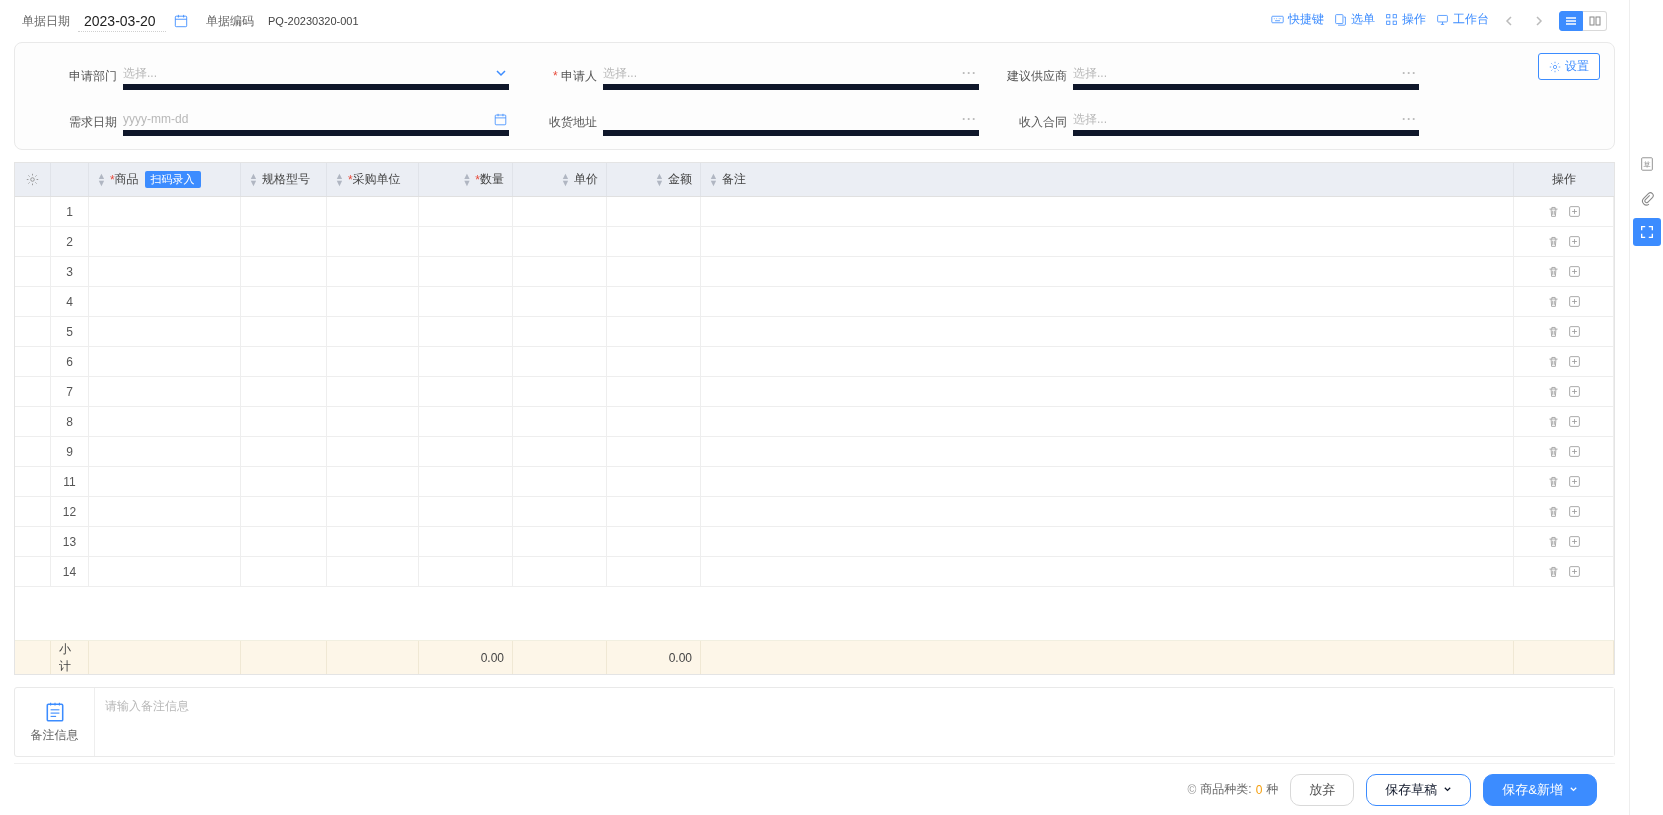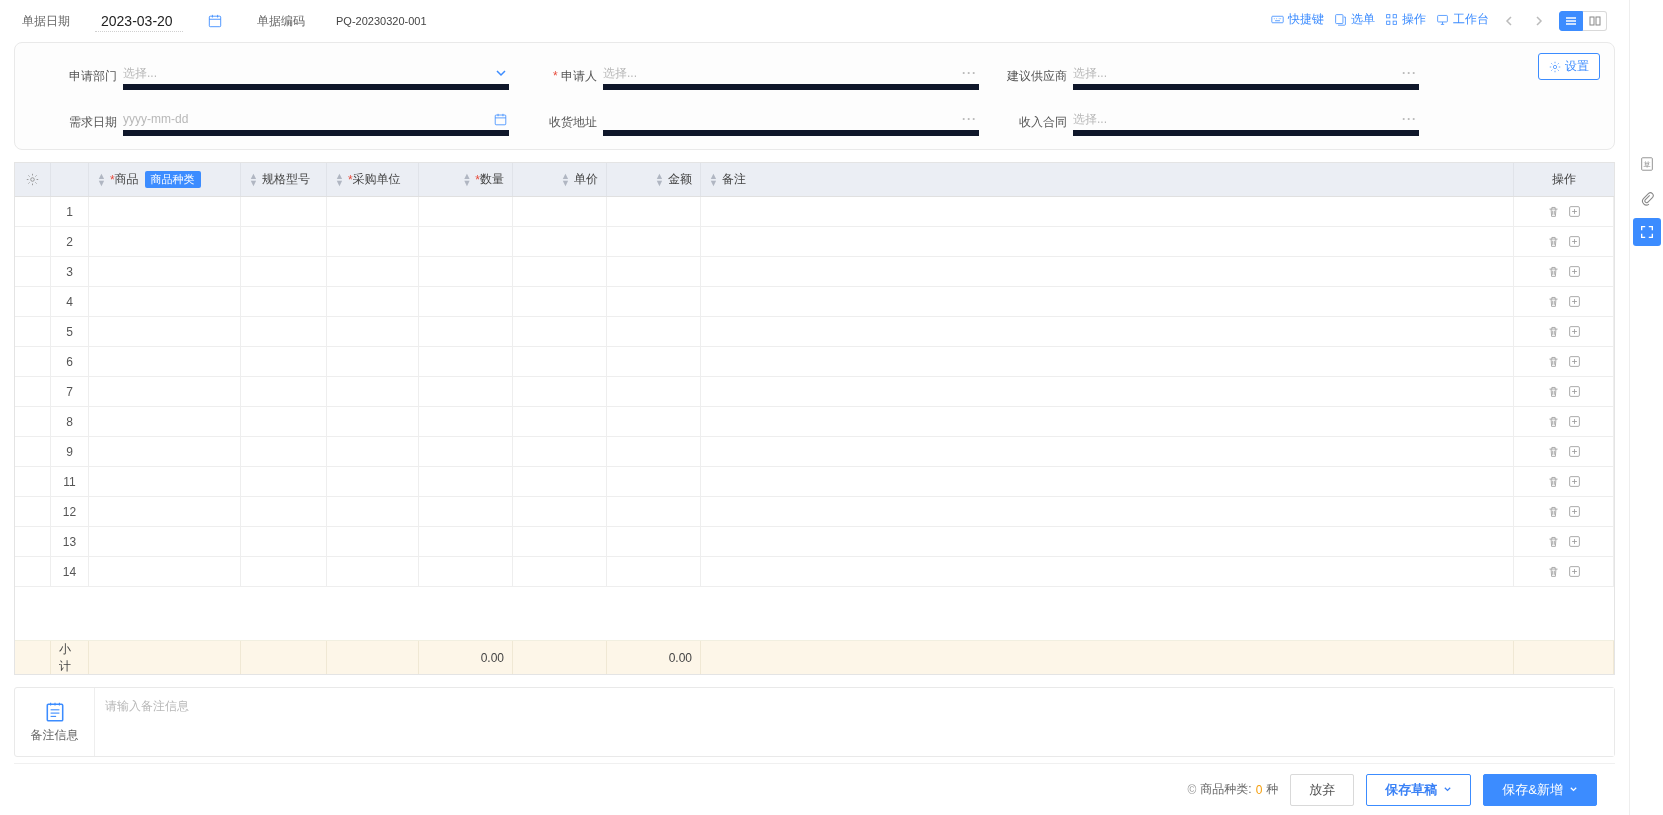--- a/index.html
+++ b/index.html
@@ -6,21 +6,21 @@
 body { font-family: "Microsoft YaHei", Arial, sans-serif; font-size: 12px; color: #333; background: #fff; overflow: hidden; }
 .page { width: 1663px; height: 815px; position: relative; display: flex; flex-direction: column; }
 .main-area { flex: 1; display: flex; overflow: hidden; }
 .content { flex: 1; display: flex; flex-direction: column; padding: 0 14px 0 14px; overflow: hidden; }
 .right-dock { width: 34px; background: #fff; border-left: 1px solid #eee; display: flex; flex-direction: column; align-items: center; padding-top: 150px; gap: 6px; }
 .dock-btn { width: 28px; height: 28px; border-radius: 3px; display: flex; align-items: center; justify-content: center; cursor: pointer; color: #888; }
 .dock-btn.active { background: #3c8cff; color: #fff; }
 
 
 .topbar { display: flex; align-items: center; height: 42px; padding: 0 8px; }
-.topbar-left { display: flex; align-items: center; gap: 25px; }
+.topbar-left { display: flex; align-items: center; gap: 8px; }
 .tlabel { color: #666; font-size: 12px; }
 .tval-date { color: #222; font-size: 14px; border-bottom: 1px dotted #d0d0d0; padding: 2px 6px; min-width: 88px; display: inline-block; }
 .tval-code { color: #444; font-size: 11px; padding: 2px 6px; }
 .cal-icon { color: #3c8cff; }
 .topbar-right { margin-left: auto; display: flex; align-items: flex-start; gap: 10px; }
 .tool-link { display: inline-flex; align-items: center; gap: 4px; color: #3c8cff; cursor: pointer; font-size: 12px; }
 .tool-link .ico { color: #3c8cff; }
 .nav-arrow { width: 20px; height: 20px; display: flex; align-items: center; justify-content: center; color: #bbb; cursor: pointer; border-radius: 2px; }
 .view-btn { width: 24px; height: 20px; display: flex; align-items: center; justify-content: center; border: 1px solid #d9d9d9; color: #888; cursor: pointer; }
 .view-btn.active { background: #3c8cff; color: #fff; border-color: #3c8cff; }
@@ -74,22 +74,22 @@
 .remarks-area { margin-top: 12px; display: flex; border: 1px solid #e9e9e9; border-radius: 3px; height: 70px; }
 .remarks-side { width: 80px; display: flex; flex-direction: column; align-items: center; justify-content: center; gap: 4px; color: #3c8cff; border-right: 1px solid #eee; }
 .remarks-side .lbl { color: #666; font-size: 12px; }
 .remarks-input { flex: 1; border: none; outline: none; padding: 10px; font-size: 12px; resize: none; font-family: inherit; }
 .remarks-input::placeholder { color: #b8b8b8; }
 
 
 .footer { height: 52px; margin-top: 6px; display: flex; align-items: center; padding: 0 18px; border-top: 1px solid #f0f0f0; gap: 12px; }
 .footer .meta { display: flex; align-items: center; gap: 4px; color: #666; margin-left: auto; }
 .footer .meta .cnt { color: #f59e0b; }
-.btn { height: 32px; padding: 15px 18px; border-radius: 2px; font-size: 13px; cursor: pointer; display: inline-flex; align-items: center; gap: 4px; border: 1px solid #d9d9d9; background: #fff; color: #555; }
-.btn.ghost-primary { border-color: #3c8cff; color: #3b82f6; background: #fff; font-weight: bold; }
+.btn { height: 32px; padding: 15px 18px; border-radius: 10px; font-size: 13px; cursor: pointer; display: inline-flex; align-items: center; gap: 4px; border: 1px solid #d9d9d9; background: #fff; color: #555; }
+.btn.ghost-primary { border-color: #3c8cff; color: #0f172a; background: #fff; }
 .btn.primary { background: #3c8cff; border-color: #3c8cff; color: #fff; }
 .chev-d { margin-left: 2px; }
 
 svg { display: block; }
 </style>
 </head>
 <body>
 
 <div class="page">
   <div class="main-area">
@@ -259,21 +259,21 @@
               <svg width="13" height="13" viewBox="0 0 16 16" style="color:#888">
                 <circle cx="8" cy="8" r="2.2" fill="none" stroke="currentColor"></circle>
                 <path d="M8 1v2M8 13v2M1 8h2M13 8h2M3 3l1.4 1.4M11.6 11.6L13 13M13 3l-1.4 1.4M4.4 11.6L3 13" stroke="currentColor"></path>
               </svg>
             </div>
           <div class="th col-idx"></div>
           <div class="th col-goods">
             <span class="sort">▲<br>▼</span>
             <span style="color:#e74c3c">*</span>
               <span>商品</span>
-            <span class="scan-tag">商品种类</span>
+            <span class="scan-tag">扫码录入</span>
           </div>
           <div class="th col-spec">
               <span class="sort">▲<br>▼</span>
               <span>规格型号</span>
             </div>
           <div class="th col-unit">
               <span class="sort">▲<br>▼</span>
               <span style="color:#e74c3c">*</span>
               <span>采购单位</span>
             </div>

